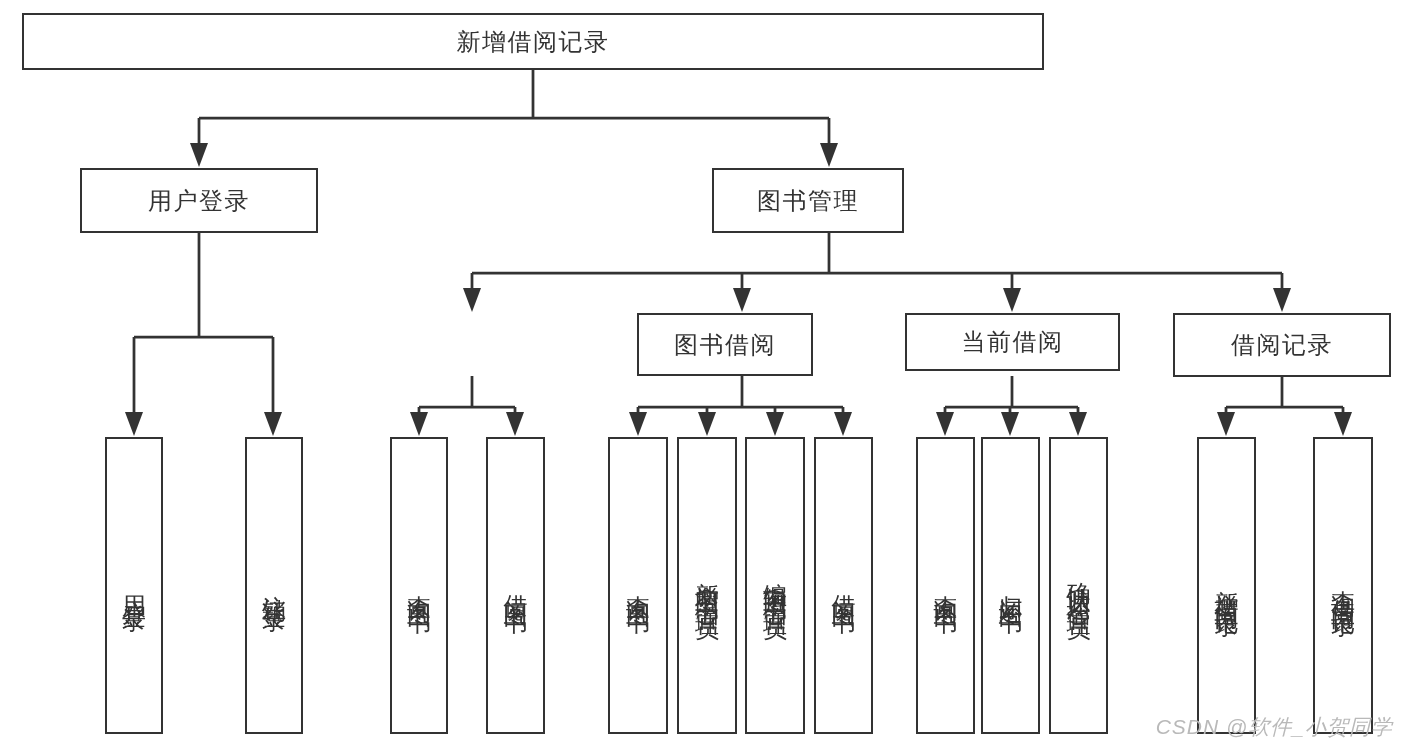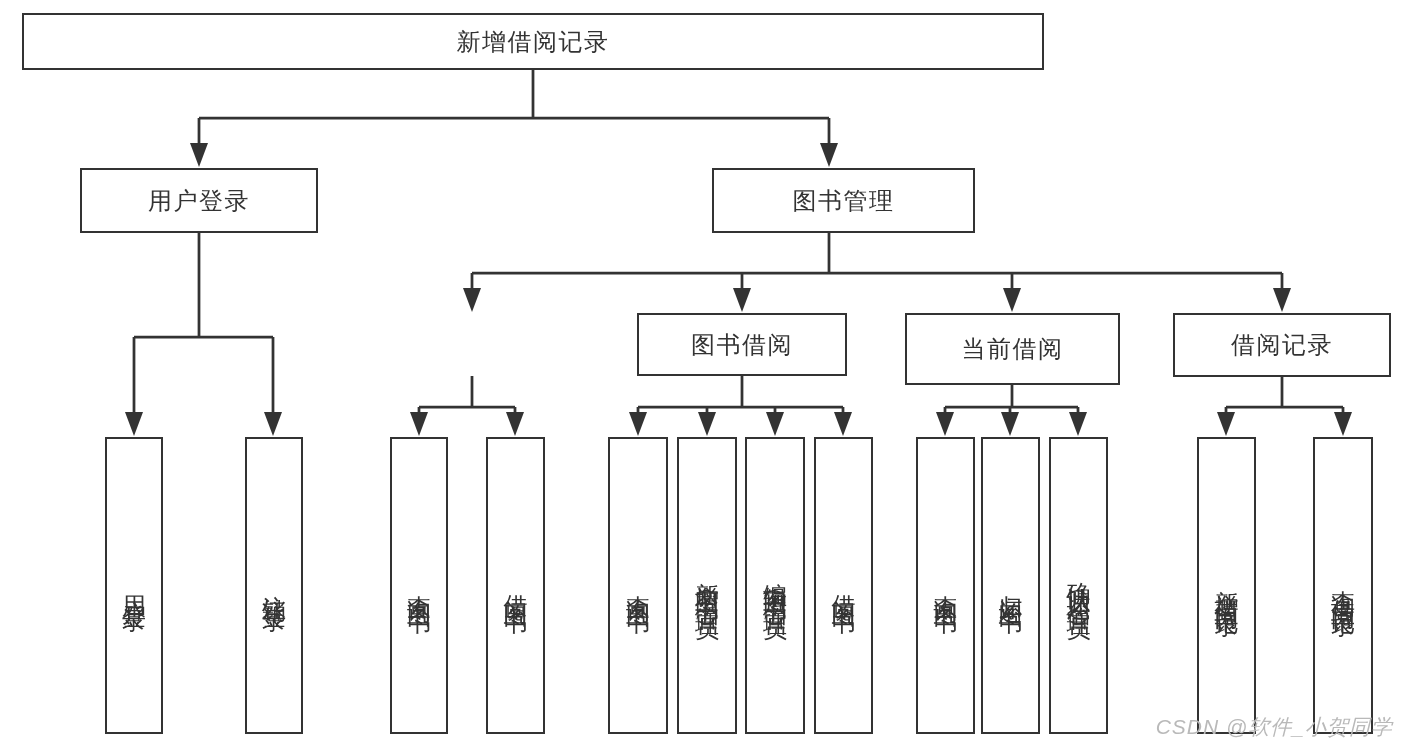--- a/index.html
+++ b/index.html
@@ -98,28 +98,28 @@
     <polygon points="1334,412 1352,412 1343,436"></polygon>
   </svg>
 
   <div class="box" style="left:22px;top:13px;width:1022px;height:57px;">
     <span class="hlabel">新增借阅记录</span>
   </div>
 
   <div class="box" style="left:80px;top:168px;width:238px;height:65px;">
     <span class="hlabel">用户登录</span>
   </div>
-  <div class="box" style="left:712px;top:168px;width:263px;height:65px;font-family:Liberation Mono, monospace;">
+  <div class="box" style="left:712px;top:168px;width:192px;height:65px;font-family:Liberation Mono, monospace;">
     <span class="hlabel">图书管理</span>
   </div>
 
-  <div class="box" style="left:637px;top:313px;width:210px;height:63px;">
+  <div class="box" style="left:637px;top:313px;width:176px;height:63px;">
     <span class="hlabel">图书借阅</span>
   </div>
-  <div class="box" style="left:905px;top:313px;width:215px;height:72px;">
+  <div class="box" style="left:905px;top:313px;width:215px;height:58px;">
     <span class="hlabel">当前借阅</span>
   </div>
   <div class="box" style="left:1173px;top:313px;width:218px;height:64px;text-align:right;">
     <span class="hlabel">借阅记录</span>
   </div>
 
   <div class="box" style="left:105px;top:437px;width:58px;height:297px;">
     <span class="vlabel">用户登录</span>
   </div>
   <div class="box" style="left:245px;top:437px;width:58px;height:297px;">

